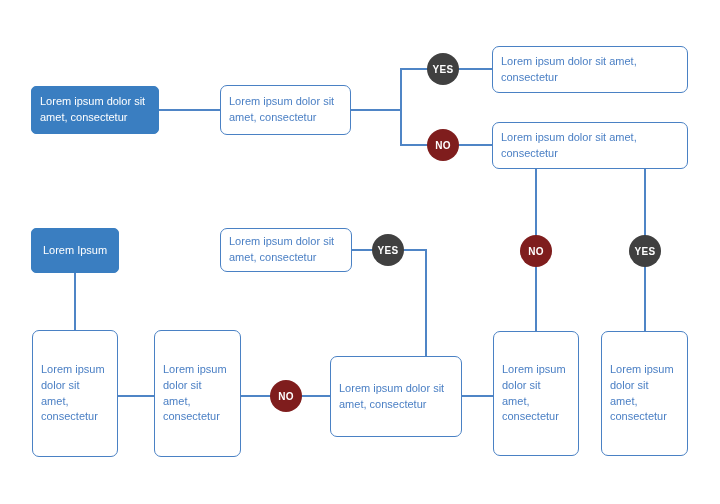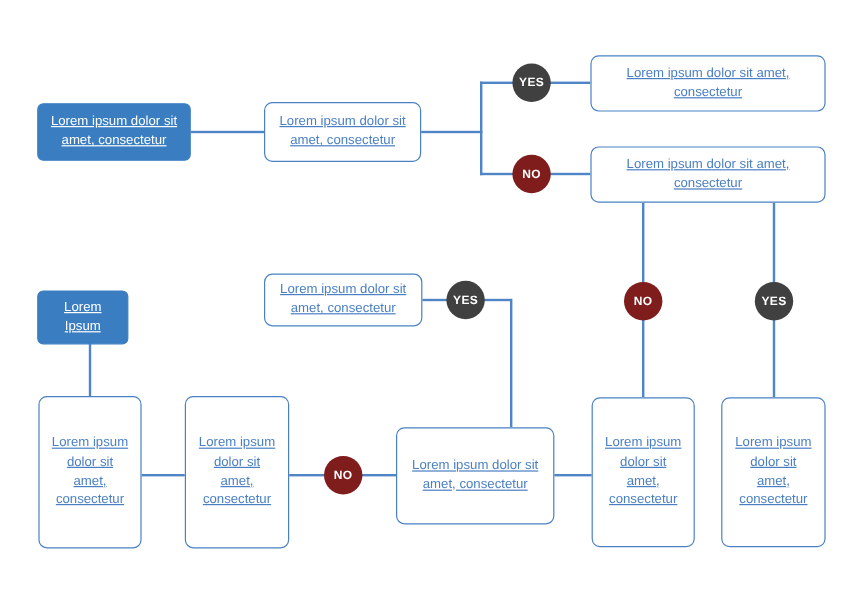--- a/index.html
+++ b/index.html
@@ -26,26 +26,24 @@
   .node {
     position: absolute;
     box-sizing: border-box;
     border: 1.6px solid #4a81c4;
     border-radius: 7px;
     background: #ffffff;
     color: #4a7fc4;
     display: flex;
     align-items: center;
     justify-content: center;
-    text-align: center;
     font-size: 11px;
     line-height: 1.45;
     padding: 4px 8px;
     z-index: 2;
-    text-decoration: underline;
   }
   .node.primary {
     background: #3a7ec1;
     border-color: #3a7ec1;
     color: #ffffff;
     border-radius: 5px;
   }
   
   .badge {
     position: absolute;
@@ -98,21 +96,21 @@
   </div>
 
   <div class="node" style="left:492px; top:46px; width:196px; height:47px;">
     <span>Lorem ipsum dolor sit amet, consectetur</span>
   </div>
 
   <div class="node" style="left:492px; top:122px; width:196px; height:47px;">
     <span>Lorem ipsum dolor sit amet, consectetur</span>
   </div>
 
-  <div class="node primary" style="left:31px; top:242px; width:76px; height:45px;">
+  <div class="node primary" style="left:31px; top:228px; width:88px; height:45px;">
     <span>Lorem Ipsum</span>
   </div>
 
   <div class="node" style="left:220px; top:228px; width:132px; height:44px;">
     <span>Lorem ipsum dolor sit amet, consectetur</span>
   </div>
 
   <div class="node" style="left:32px; top:330px; width:86px; height:127px;">
     <span>Lorem ipsum dolor sit amet, consectetur</span>
   </div>

